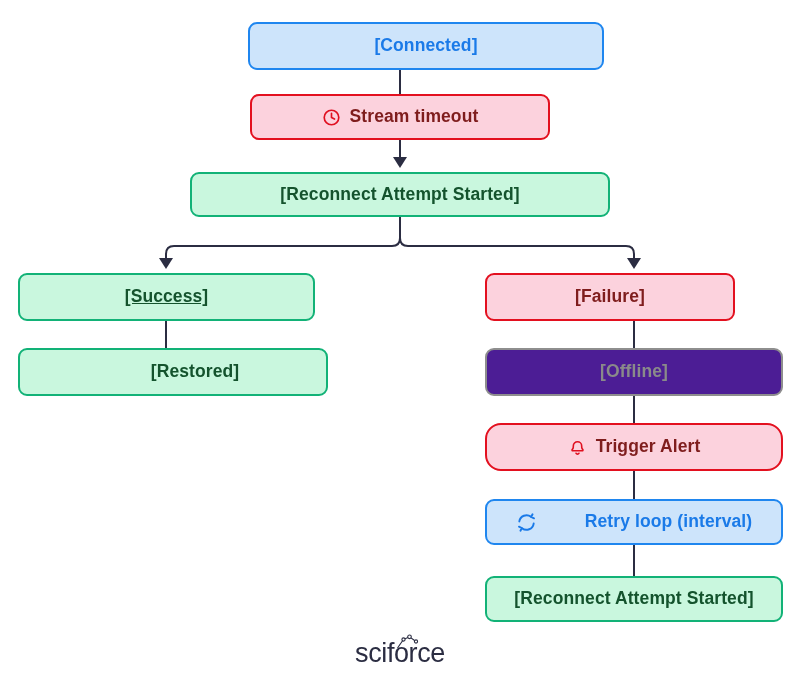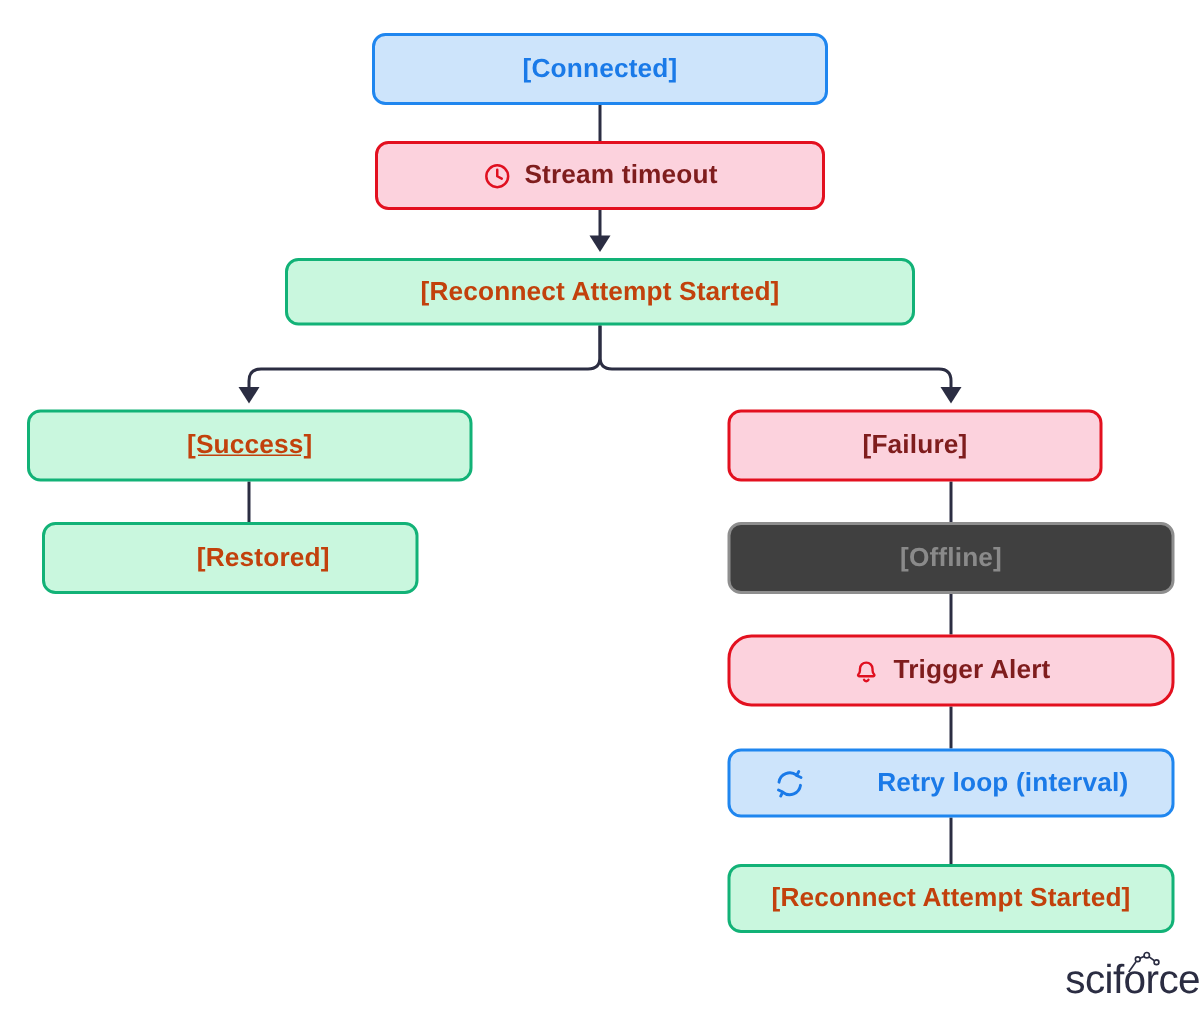--- a/index.html
+++ b/index.html
@@ -40,29 +40,29 @@
     letter-spacing: 0.1px;
     white-space: nowrap;
   }
   .node .label { line-height: 1; }
   .node .icon { display: flex; align-items: center; justify-content: center; }
   .node .icon svg { display: block; }
 
   
   .c-blue  { background: #cde4fb; border-color: #1f86ef; color: #1a7ae8; }
   .c-pink  { background: #fcd2dd; border-color: #e3101f; color: #7f1d1d; }
-  .c-green { background: #c9f7de; border-color: #12b277; color: #c2410c; justify-content: center; }
-  .c-gray  { background: #404040; border-color: #8e8e8e; color: #8a8a8a; justify-content: center; }
+  .c-green { background: #c9f7de; border-color: #12b277; color: #14532d; justify-content: center; }
+  .c-gray  { background: #4c1d95; border-color: #8e8e8e; color: #8a8a8a; justify-content: center; }
 
   #logo {
     position: absolute;
     left: 0;
     width: 800px;
     top: 640px;
-    text-align: right;
+    text-align: center;
   }
   #logo .logo-inner {
     display: inline-block;
     position: relative;
     font-family: "Liberation Sans", sans-serif;
     font-size: 27px;
     font-weight: normal;
     color: #2b2d42;
     letter-spacing: -0.4px;
     line-height: 1;
@@ -91,21 +91,21 @@
     <path d="M627,258 L634,269 L641,258 Z" fill="#2b2d42"></path>
 
     <path d="M166,321 L166,348" stroke="#2b2d42" stroke-width="2" fill="none"></path>
 
     <path d="M634,321 L634,348" stroke="#2b2d42" stroke-width="2" fill="none"></path>
     <path d="M634,396 L634,423" stroke="#2b2d42" stroke-width="2" fill="none"></path>
     <path d="M634,471 L634,499" stroke="#2b2d42" stroke-width="2" fill="none"></path>
     <path d="M634,545 L634,576" stroke="#2b2d42" stroke-width="2" fill="none"></path>
   </svg>
 
-  <div class="node c-blue" style="left:248px; top:22px; width:304px; height:48px;">
+  <div class="node c-blue" style="left:248px; top:22px; width:356px; height:48px;">
     <span class="label">[Connected]</span>
   </div>
 
   <div class="node c-pink" style="left:250px; top:94px; width:300px; height:46px;">
     <span class="icon">
       <svg width="19" height="19" viewBox="0 0 24 24" fill="none" stroke="#e01020" stroke-width="2.1" stroke-linecap="round" stroke-linejoin="round">
         <circle cx="12" cy="12" r="9.2"></circle>
         <path d="M12 6.6 L12 12 L15.8 14"></path>
       </svg>
     </span>
@@ -113,21 +113,21 @@
   </div>
 
   <div class="node c-green" style="left:190px; top:172px; width:420px; height:45px;">
     <span class="label">[Reconnect Attempt Started]</span>
   </div>
 
   <div class="node c-green" style="left:18px; top:273px; width:297px; height:48px;text-decoration:underline;">
     <span class="label">[Success]</span>
   </div>
 
-  <div class="node c-green" style="left:28px; top:348px; width:251px; height:48px;padding-left:44px;">
+  <div class="node c-green" style="left:18px; top:348px; width:310px; height:48px;padding-left:44px;">
     <span class="label">[Restored]</span>
   </div>
 
   <div class="node c-pink" style="left:485px; top:273px; width:250px; height:48px;">
     <span class="label">[Failure]</span>
   </div>
 
   <div class="node c-gray" style="left:485px; top:348px; width:298px; height:48px;">
     <span class="label">[Offline]</span>
   </div>

